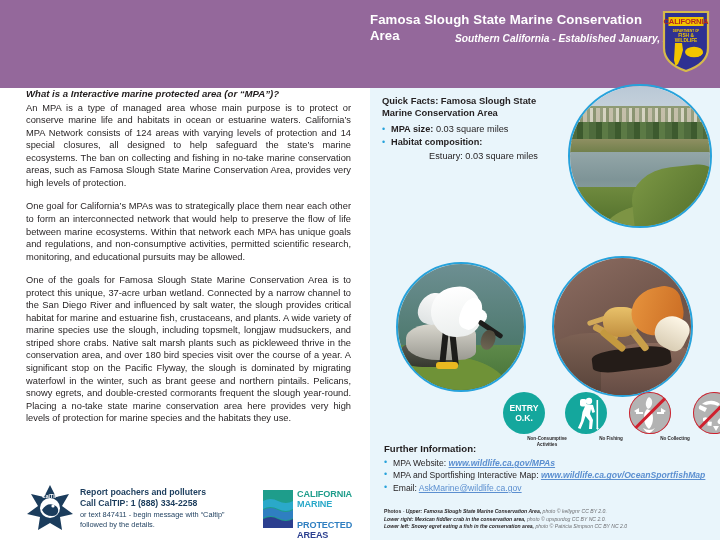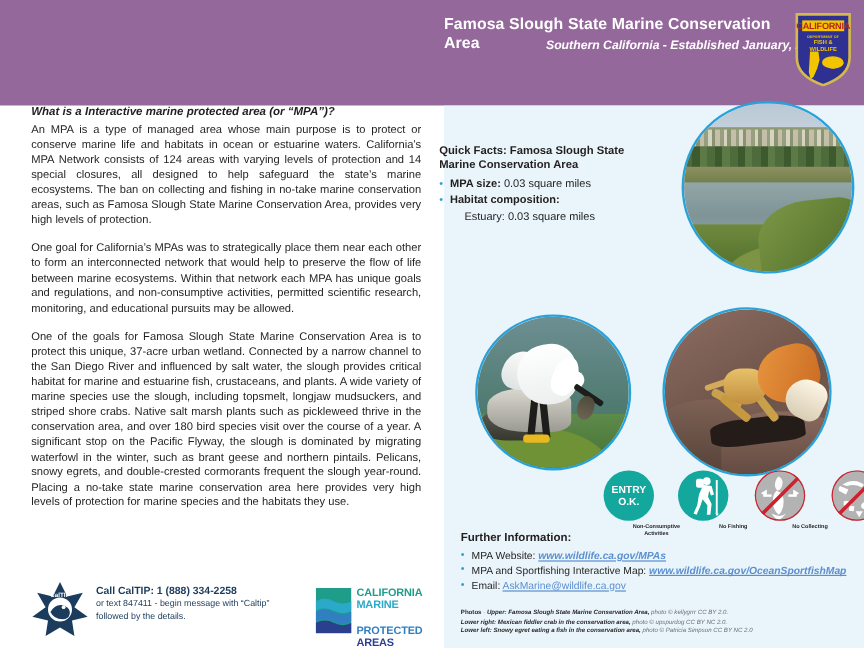--- a/index.html
+++ b/index.html
@@ -98,24 +98,23 @@
   .right-panel-white-bottom {
     position: absolute;
     left: 370px; top: 540px;
     width: 350px; height: 16px;
     background: #ffffff;
   }
 
   
   .qf {
     position: absolute;
-    left: 366px; top: 95px;
+    left: 382px; top: 95px;
     width: 182px;
     color: #231f20;
-    margin-top: 24px;
   }
   .qf-title {
     font-size: 9.4px;
     font-weight: bold;
     line-height: 12px;
     margin-bottom: 4px;
   }
   .qf-list { list-style: none; }
   .qf-li {
     position: relative;
@@ -129,20 +128,21 @@
     position: absolute;
     left: 0; top: -0.5px;
     color: #27a2db;
     font-size: 9px;
   }
   .qf-li b { font-weight: bold; }
   .qf-sub {
     font-size: 9.2px;
     line-height: 12.4px;
     padding-left: 21px;
+    text-align: center;
   }
 
   
   .photo {
     position: absolute;
     border-radius: 50%;
     border: 2px solid #27a2db;
     overflow: hidden;
   }
   #photo-upper { left: 568px; top: 84px; width: 144px; height: 144px; }
@@ -511,20 +511,21 @@
     <svg viewBox="0 0 48 48" width="48" height="48">
       <path d="M24 1 L30 13 L43 10 L36 22 L47 30 L34 33 L36 46 L24 39 L12 46 L14 33 L1 30 L12 22 L5 10 L18 13 Z" fill="#1b3c5c"></path>
       <circle cx="24" cy="24" r="10" fill="#ffffff"></circle>
       <path d="M16 26 q5 -8 12 -5 q5 2 4 7 q-1 4 -6 4 q-7 0 -10 -6z" fill="#1b3c5c"></path>
       <circle cx="27" cy="22" r="1.6" fill="#ffffff"></circle>
       <text x="24" y="13.5" font-family="'Liberation Sans',sans-serif" font-size="5.2" font-weight="bold" fill="#ffffff" text-anchor="middle">CalTIP</text>
     </svg>
   </div>
 
   <div class="caltip-text">
+    <div class="ct-l1">Report poachers and polluters</div>
     <div class="ct-l2">Call CalTIP: 1 (888) 334-2258</div>
     <div class="ct-l3">or text 847411 - begin message with “Caltip”</div>
     <div class="ct-l3">followed by the details.</div>
   </div>
 
   <div class="cmpa-logo">
     <div class="cmpa-waves">
       <svg viewBox="0 0 30 38" width="30" height="38">
         <rect x="0" y="0" width="30" height="38" fill="#1e9d8b"></rect>
         <path d="M0 11 q8 -4 15 0 q8 4 15 0 v8 q-7 4 -15 0 q-8 -4 -15 0 z" fill="#2aa9c9"></path>

